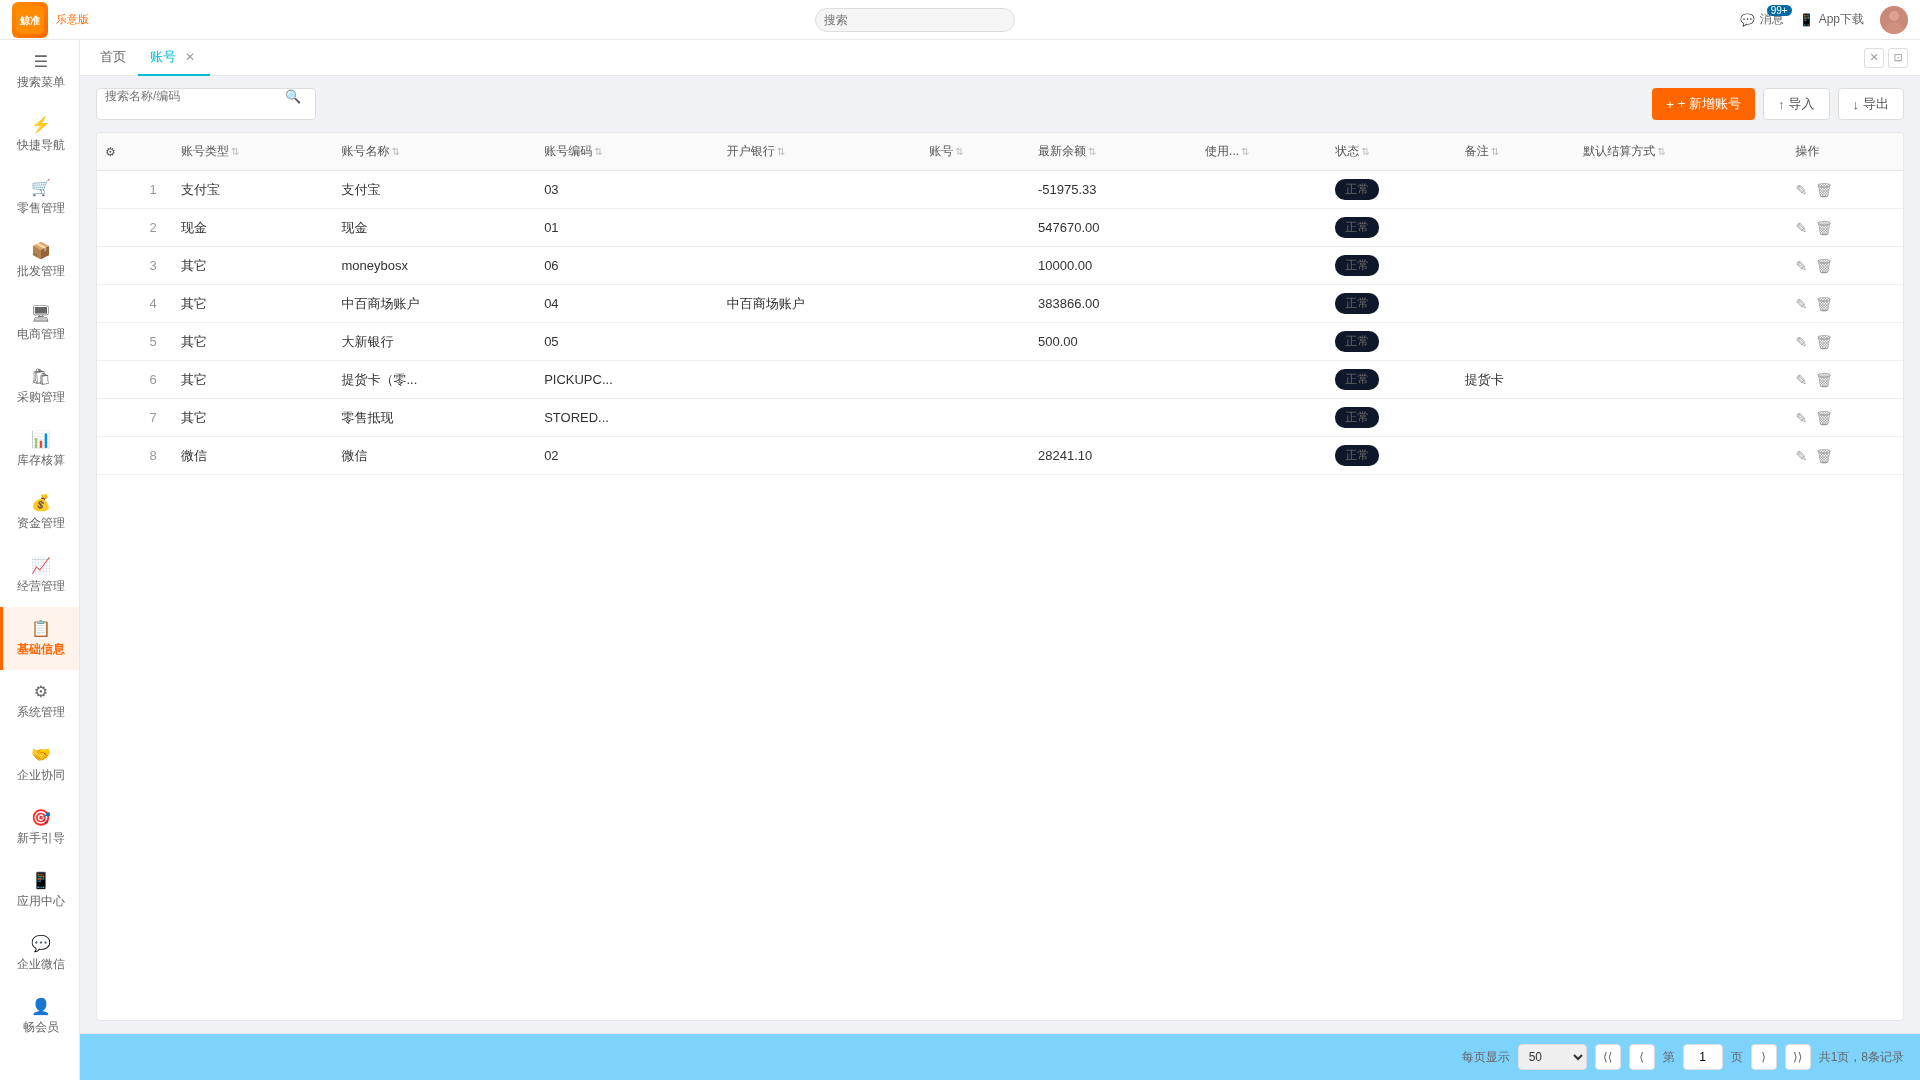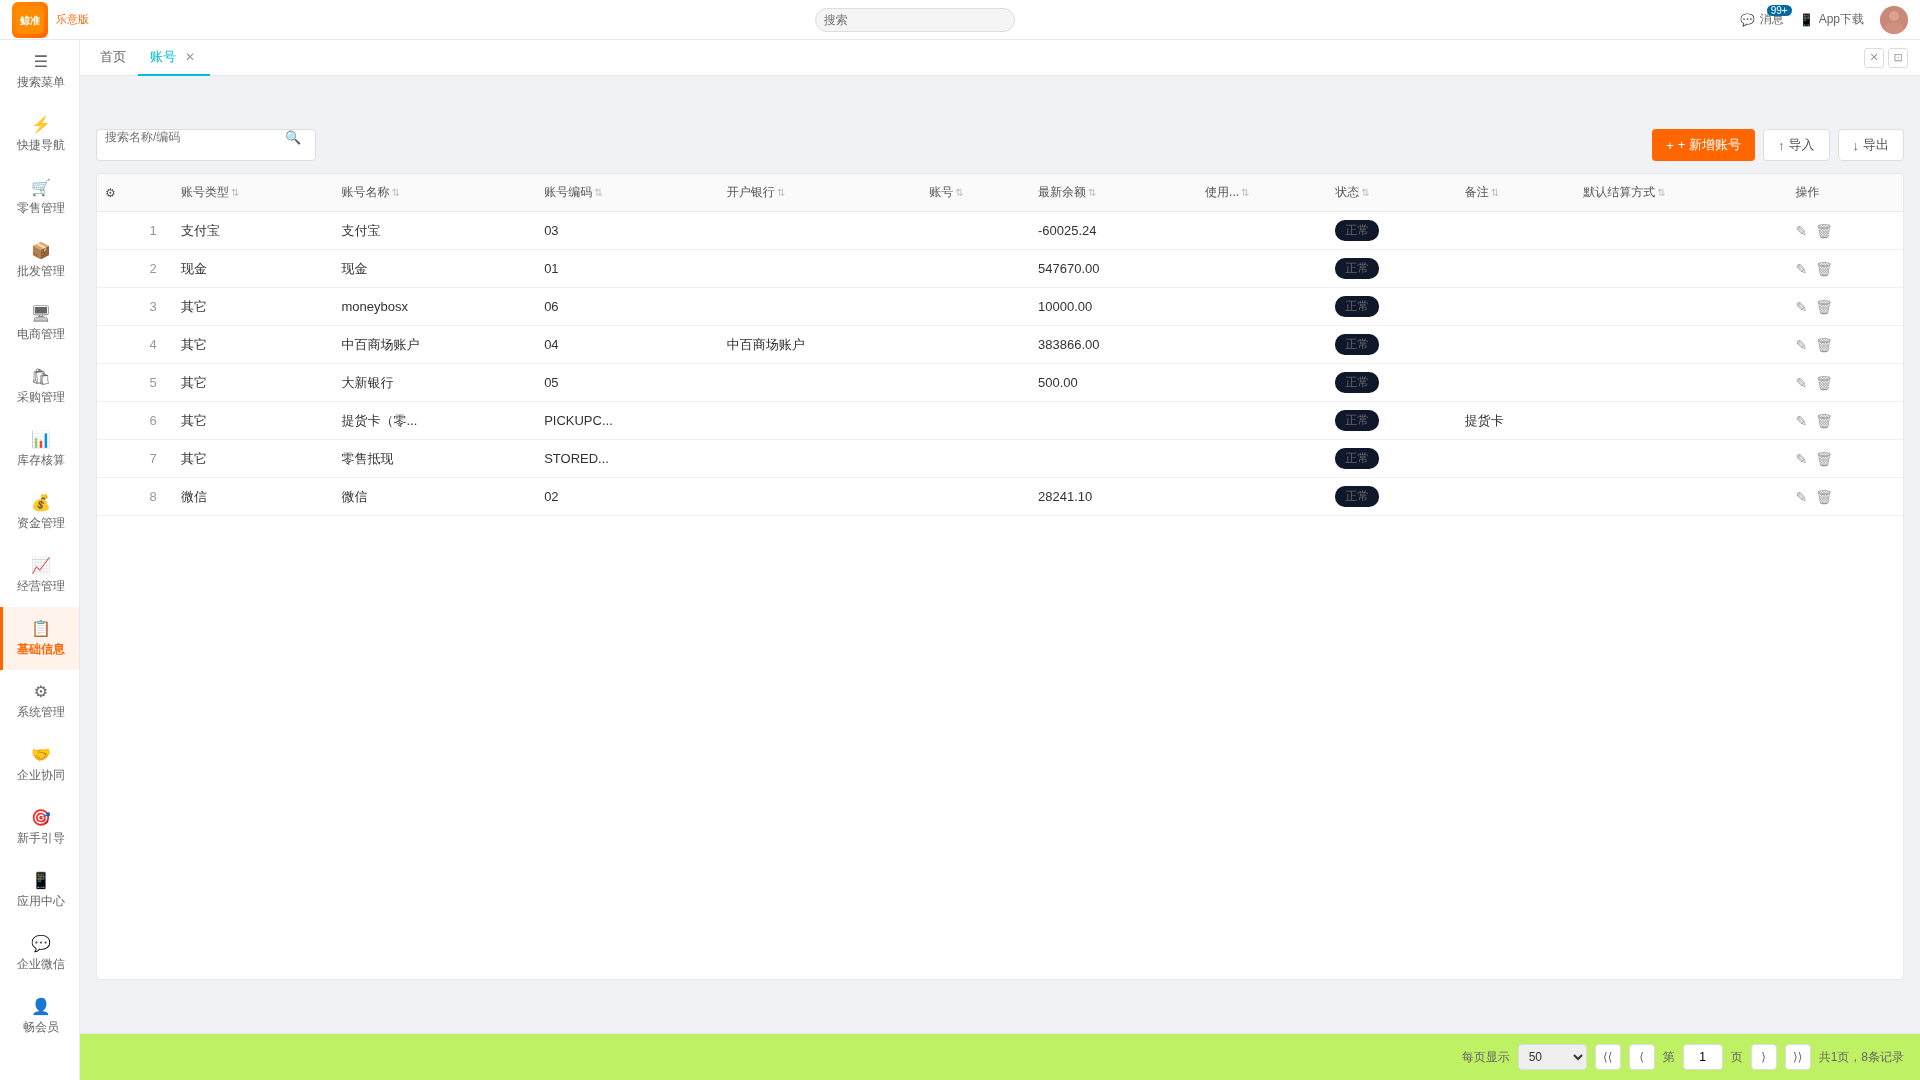--- a/index.html
+++ b/index.html
@@ -103,21 +103,20 @@
     }
     .sidebar-item.active { background: #fff3eb; color: #ff6600; border-left-color: #ff6600; font-weight: bold; }
     .sidebar-item .s-icon { font-size: 16px; margin-bottom: 3px; }
 
     
     .content-area {
       flex: 1;
       display: flex;
       flex-direction: column;
       overflow: hidden;
-      gap: 41px;
     }
 
     
     .tab-bar {
       background: #fff;
       display: flex;
       align-items: center;
       border-bottom: 1px solid #e8e8e8;
       height: 36px;
       flex-shrink: 0;
@@ -261,21 +260,21 @@
       font-size: 14px;
     }
     .gear-col { width: 36px; }
 
     
     .pagination-bar {
       display: flex;
       align-items: center;
       justify-content: flex-end;
       padding: 10px 16px;
-      background: #bef264;
+      background: #7dd3fc;
       border-top: 1px solid #e8e8e8;
       gap: 8px;
       flex-shrink: 0;
     }
     .page-size-label { color: #666; font-size: 12px; }
     .page-size-select {
       height: 26px;
       border: 1px solid #ddd;
       border-radius: 4px;
       padding: 0 20px 0 6px;
@@ -469,21 +468,21 @@
           </thead>
           <tbody id="table-body">
           <tr>
       <td></td>
       <td style="text-align:center; color:#999;">1</td>
       <td>支付宝</td>
       <td>支付宝</td>
       <td>03</td>
       <td></td>
       <td></td>
-      <td>-60025.24</td>
+      <td>-51975.33</td>
       <td></td>
       <td><span class="status-badge status-normal">正常</span></td>
       <td></td>
       <td></td>
       <td>
         <div class="action-icons">
           <span class="action-icon" title="编辑">✎</span>
           <span class="action-icon" title="删除">🗑</span>
         </div>
       </td>

